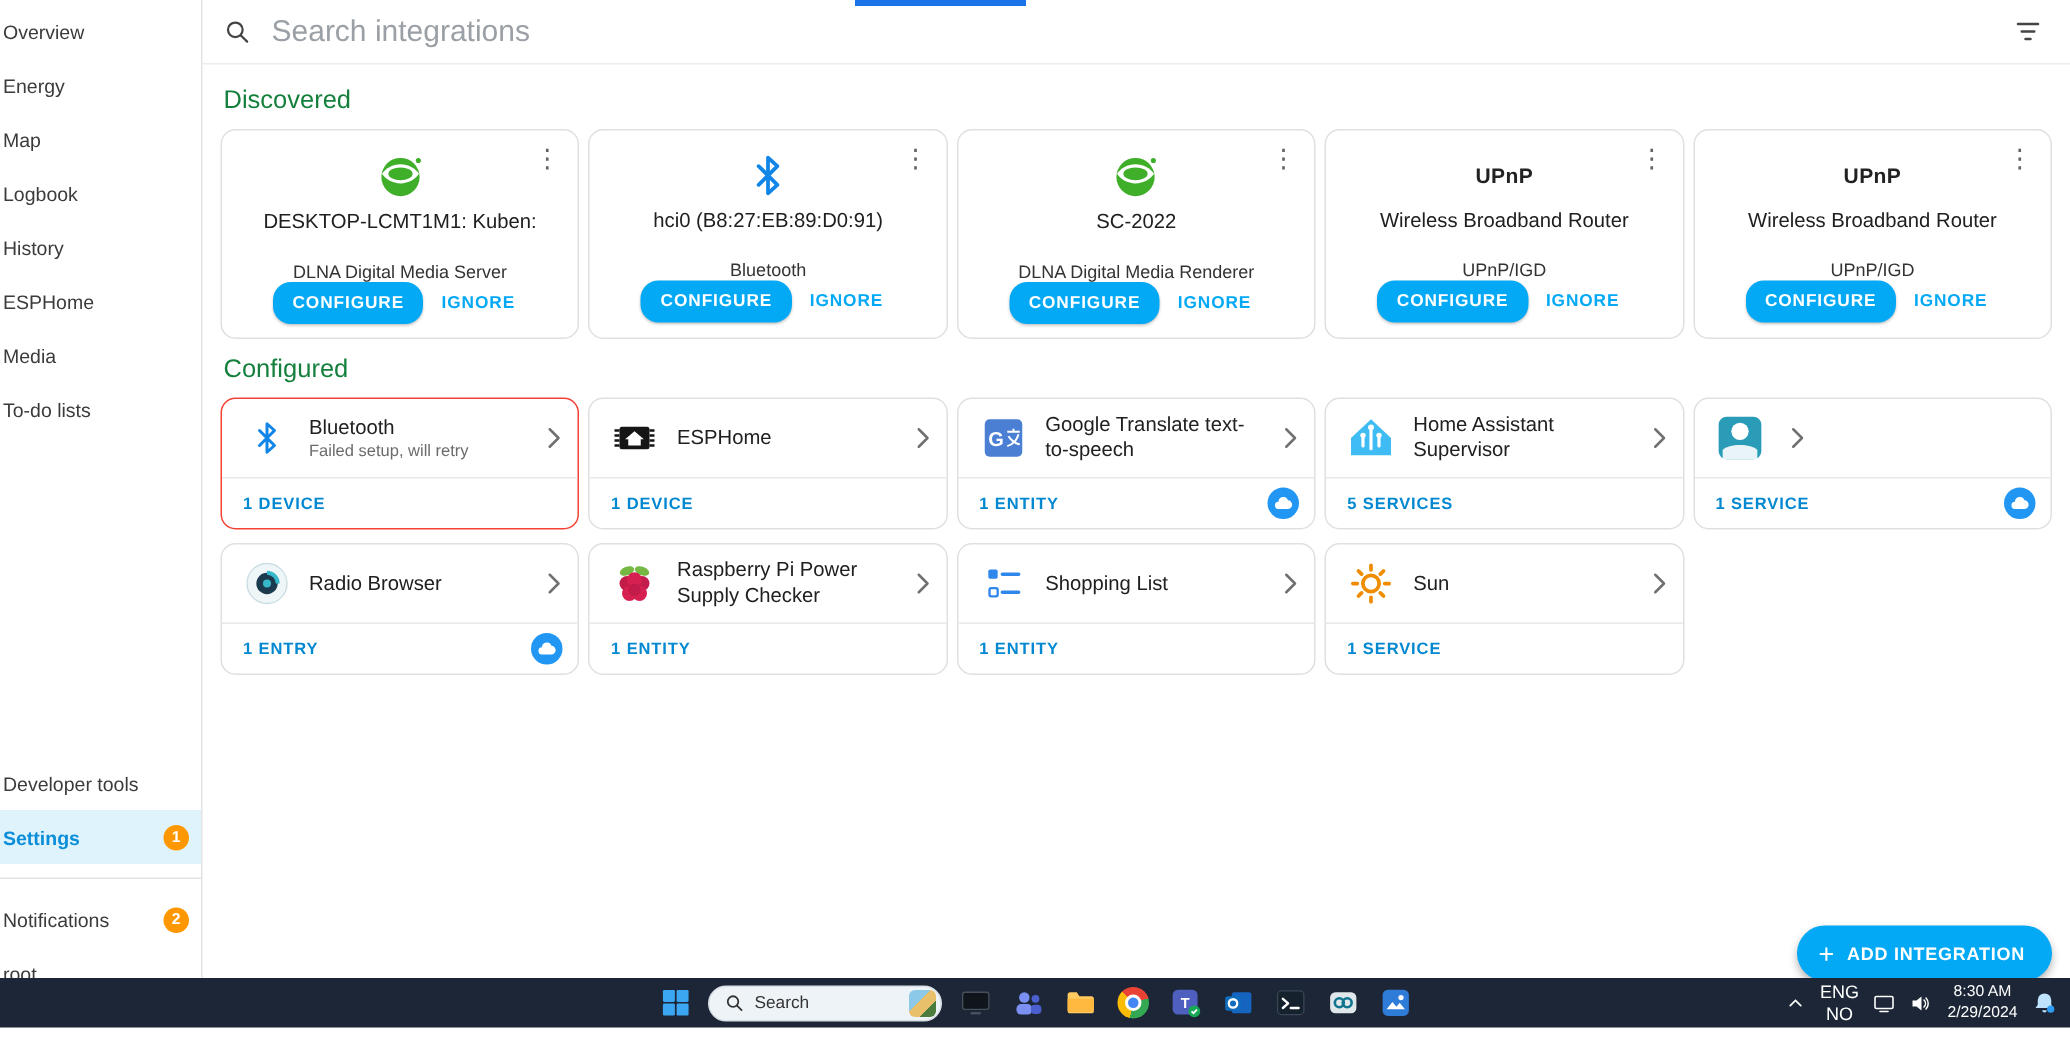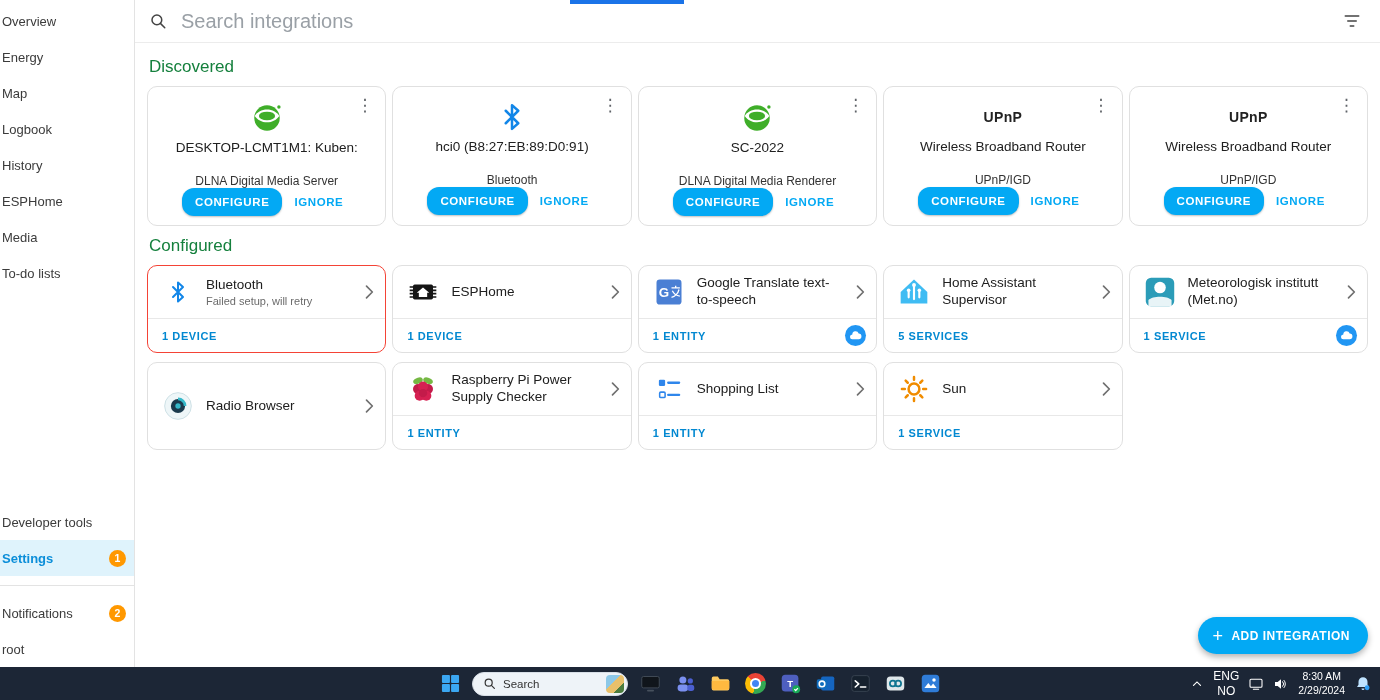--- a/index.html
+++ b/index.html
@@ -69,21 +69,21 @@
          display:flex;align-items:center;justify-content:center;}
 
   
   .fab{position:absolute;right:12px;bottom:46px;height:37px;border:none;border-radius:19px;
        background:var(--accent);color:#fff;display:flex;align-items:center;gap:8px;
        padding:0 18px 0 14px;font-size:12px;font-weight:bold;letter-spacing:.5px;cursor:pointer;
        box-shadow:0 3px 6px rgba(0,0,0,.3);font-family:inherit;z-index:6;}
   .fab .plus{font-size:18px;font-weight:normal;line-height:1;}
 
   
-  .taskbar{position:absolute;left:0;bottom:0;width:100%;height:33px;background:var(--taskbar-bg);z-index:10;}
+  .taskbar{position:absolute;left:0;bottom:15px;width:100%;height:33px;background:var(--taskbar-bg);z-index:10;}
   .tb-center{position:absolute;left:437px;top:0;display:flex;align-items:center;gap:9px;height:100%;}
   .tb-icon-btn{width:26px;height:26px;display:flex;align-items:center;justify-content:center;
                background:none;border:none;cursor:pointer;padding:0;}
   .tb-search{height:24px;width:156px;border-radius:12px;background:#eef3f8;display:flex;
              align-items:center;gap:7px;padding:0 3px 0 10px;cursor:pointer;
              border:1px solid #d7dee6;box-sizing:border-box;}
   .tb-search-label{font-size:11.5px;color:#333;flex:1;}
   .tb-search-img{width:18px;height:18px;border-radius:4px;
                  background:linear-gradient(135deg,#8cc8e8 0 40%,#e8c06b 40% 70%,#4c7d3f 70% 100%);}
   .chrome{width:21px;height:21px;border-radius:50%;position:relative;
@@ -351,23 +351,20 @@
 
         <div class="c-card">
           <div class="c-top">
             <div class="c-icon">
               <svg viewBox="0 0 36 36" width="32" height="32">
                   <rect x="2" y="2" width="32" height="32" rx="6" fill="#2b9cb8"></rect>
                   <circle cx="18" cy="13" r="6.5" fill="#fff"></circle>
                   <path d="M5 27c4.5-5 21.5-5 26 0v7H5z" fill="#e8f4f7"></path>
                 </svg>
             </div>
-            <div class="c-text">
-                <div class="c-name">Meteorologisk institutt (Met.no)</div>
-              </div>
             <div class="chev">
                 <svg viewBox="0 0 24 24" width="20" height="20">
                   <path d="M9 5l7 7-7 7" fill="none" stroke="#707070" stroke-width="2" stroke-linecap="round" stroke-linejoin="round"></path>
                 </svg>
               </div>
           </div>
           <div class="c-bottom">
             <span class="c-count">1 SERVICE</span>
             <span class="cloud">
                 <svg viewBox="0 0 24 24" width="13" height="13">
@@ -388,20 +385,28 @@
                 </svg>
             </div>
             <div class="c-text">
                 <div class="c-name">Radio Browser</div>
               </div>
             <div class="chev">
                 <svg viewBox="0 0 24 24" width="20" height="20">
                   <path d="M9 5l7 7-7 7" fill="none" stroke="#707070" stroke-width="2" stroke-linecap="round" stroke-linejoin="round"></path>
                 </svg>
               </div>
+          </div>
+          <div class="c-bottom">
+            <span class="c-count">1 ENTRY</span>
+            <span class="cloud">
+                <svg viewBox="0 0 24 24" width="13" height="13">
+                  <path d="M6.5 19a4.5 4.5 0 0 1-.4-9A6 6 0 0 1 17.8 8.4 4.3 4.3 0 0 1 17.5 19z" fill="#fff"></path>
+                </svg>
+              </span>
           </div>
         </div>
 
         <div class="c-card">
           <div class="c-top">
             <div class="c-icon">
               <svg viewBox="0 0 36 36" width="30" height="30">
                   <ellipse cx="12" cy="8" rx="6" ry="3.5" fill="#75b843" transform="rotate(-20 12 8)"></ellipse>
                   <ellipse cx="24" cy="8" rx="6" ry="3.5" fill="#75b843" transform="rotate(20 24 8)"></ellipse>
                   <circle cx="12" cy="18" r="6" fill="#c31b4a"></circle>

